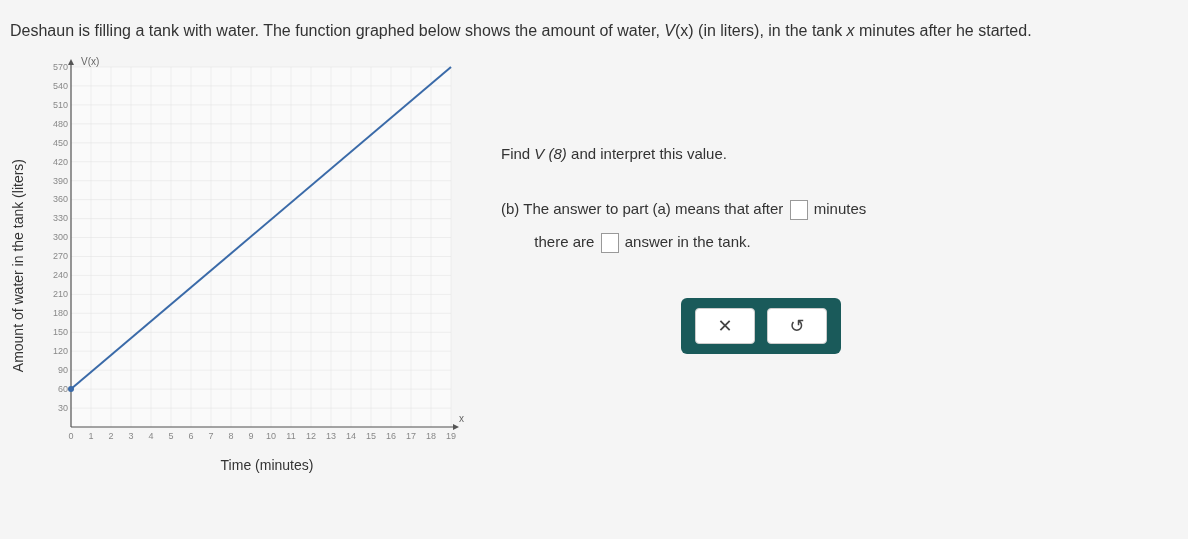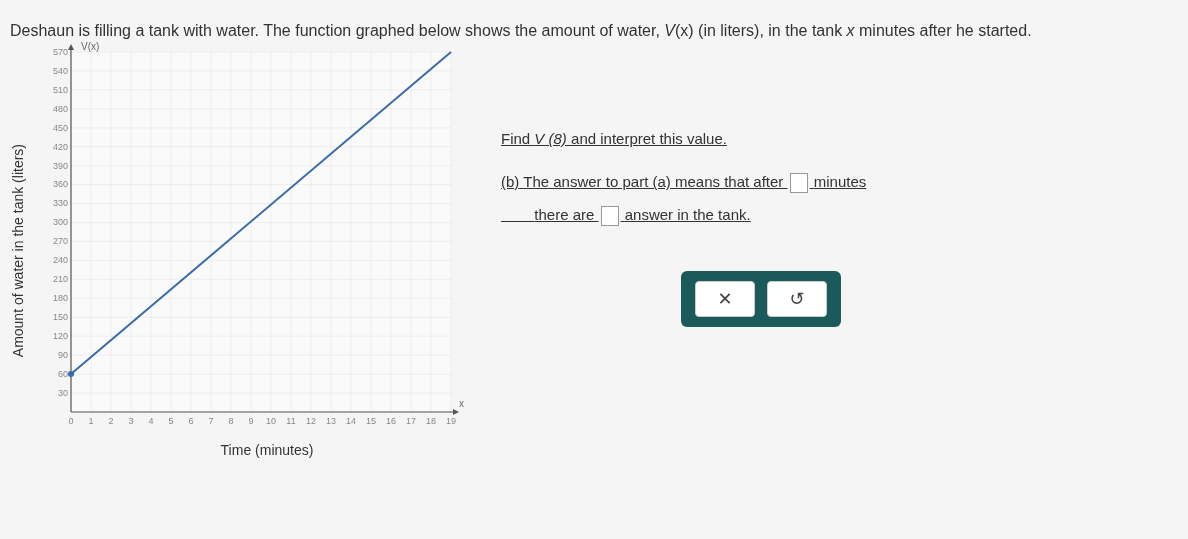--- a/index.html
+++ b/index.html
@@ -6,20 +6,21 @@
     body {
       font-family: Arial, sans-serif;
       background: #f5f5f5;
       width: 1188px;
       height: 539px;
       padding: 20px 10px;
       color: #333;
     }
     .problem-text {
       font-size: 16px;
+      margin-bottom: 15px;
       line-height: 1.4;
     }
     .italic { font-style: italic; }
     .content-row {
       display: flex;
       gap: 30px;
     }
     .chart-container {
       display: flex;
       align-items: center;
@@ -44,21 +45,20 @@
       margin-top: 5px;
       margin-left: 32px;
     }
     .question-panel {
       padding-top: 80px;
       font-size: 15px;
       line-height: 2.2;
     }
     .question-panel .prompt {
       margin-bottom: 8px;
-      text-decoration: underline;
     }
     .input-box {
       display: inline-block;
       width: 18px;
       height: 20px;
       border: 1px solid #999;
       background: #fff;
       vertical-align: middle;
       margin: 0 2px;
     }
@@ -209,21 +209,21 @@
         </g>
       </svg>
       <div class="x-axis-label">Time (minutes)</div>
     </div>
   </div>
 
   <div class="question-panel">
     <div class="prompt">
       <span>Find </span><span class="italic">V (8)</span><span> and interpret this value.</span>
     </div>
-    <div style="margin-top:10px;text-decoration:underline;">
+    <div style="margin-top:22px;">
       <span>(b)</span>
       <span>The answer to part (a) means that after </span><span class="input-box"></span>
       <span> minutes</span><br>
       &nbsp;&nbsp;&nbsp;&nbsp;&nbsp;&nbsp;&nbsp;
       <span>there are </span><span class="input-box"></span>
       <span> answer in the tank.</span>
     </div>
 
     <div class="button-row">
       <div class="act-btn">

